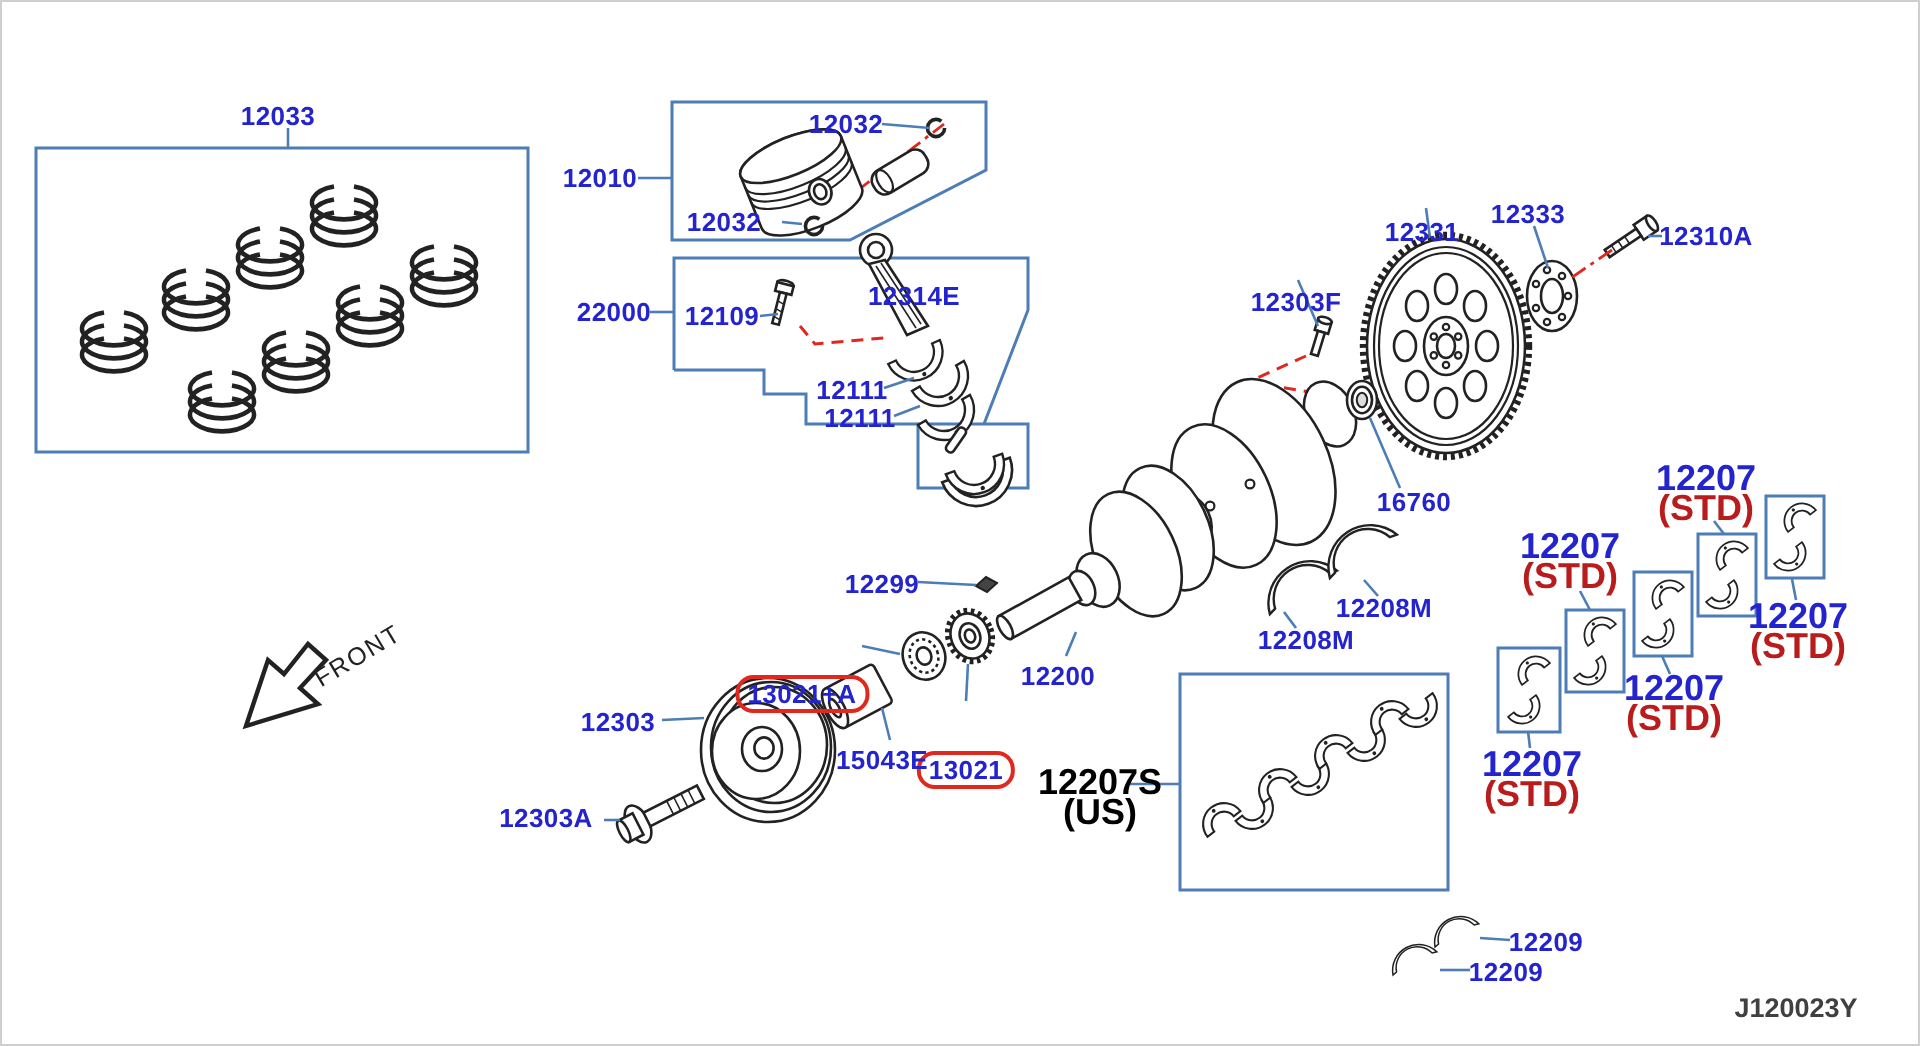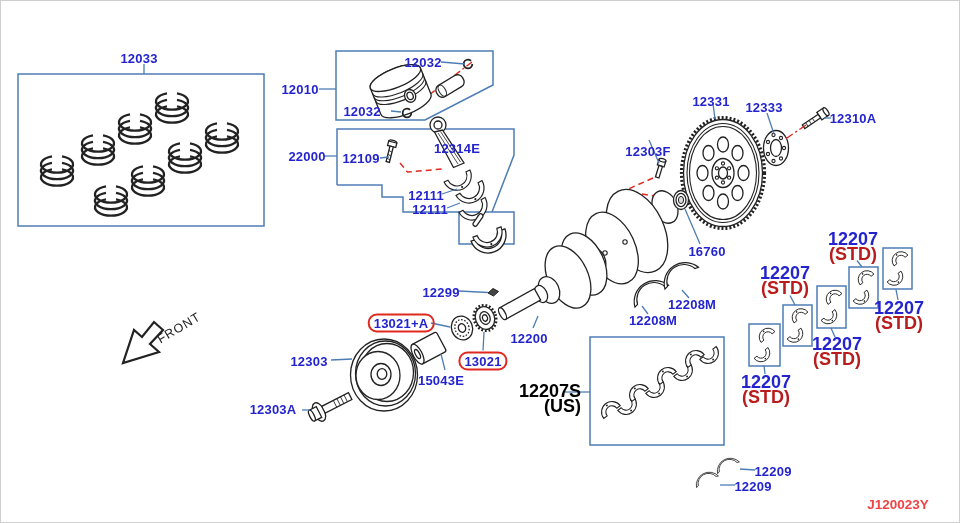--- a/index.html
+++ b/index.html
@@ -2,30 +2,30 @@
 <html><head>
 <meta charset="utf-8">
 <style>
   html,body{margin:0;padding:0;background:#e8e8e8;}
   .stage{position:relative;width:960px;height:523px;background:#fff;
          font-family:"Liberation Sans",sans-serif;overflow:hidden;
          border:1px solid #cfcfcf;box-sizing:border-box;margin:0 auto;}
   .stage svg{position:absolute;left:0;top:0;}
   .lbl{position:absolute;transform:translate(-50%,-50%);font-size:13px;font-weight:700;
        color:#2424cf;white-space:nowrap;letter-spacing:.2px;}
-  .lbl.hl{border:2.5px solid #e0281e;border-radius:9px;padding:0 4px;background:transparent;}
+  .lbl.hl{border:2.5px solid #e0281e;border-radius:9px;padding:0 4px;background:transparent;margin-top:24px;}
   .lbl2{position:absolute;transform:translateX(-50%);text-align:center;line-height:14.5px;
         font-size:18px;font-weight:700;white-space:nowrap;}
   .lbl2 .p{color:#2424cf;}
   .lbl2 .g{color:#b91c1c;}
   .lblL{position:absolute;text-align:left;line-height:15.5px;font-size:13px;font-weight:700;white-space:nowrap;}
   .front-lbl{position:absolute;font-size:12.5px;font-weight:400;color:#222;
              transform:translate(-50%,-50%) rotate(-31deg);letter-spacing:1px;}
   .code-lbl{position:absolute;transform:translate(-50%,-50%);font-size:13.5px;
-            font-weight:700;color:#ef4444;}
+            font-weight:700;color:#404040;}
   
   .bb{fill:none;stroke:#4d7db5;stroke-width:1.5;}
   .ld{fill:none;stroke:#4d7db5;stroke-width:1.3;}
   .pt{fill:#fff;stroke:#222;stroke-width:1.3;}
   .ln{fill:none;stroke:#222;stroke-width:1.1;}
   .rd{fill:none;stroke:#e0281e;stroke-width:1.5;stroke-dasharray:6 4;}
   .ra{fill:none;stroke:#e0281e;stroke-width:1.4;stroke-dasharray:8 3 2 3;}
   .teeth{fill:#fff;stroke:#222;stroke-width:3.2;stroke-dasharray:2 2;}
 </style>
 </head>
@@ -301,39 +301,39 @@
 <div class="lbl" style="left:138px;top:57px">12033</div>
 <div class="lbl" style="left:299px;top:88px">12010</div>
 <div class="lbl" style="left:422px;top:61px">12032</div>
 <div class="lbl" style="left:361px;top:110px">12032</div>
 <div class="lbl" style="left:306px;top:155px">22000</div>
 <div class="lbl" style="left:360px;top:157px">12109</div>
 <div class="lbl" style="left:456px;top:147px">12314E</div>
 <div class="lbl" style="left:425px;top:194px">12111</div>
 <div class="lbl" style="left:429px;top:208px">12111</div>
 <div class="lbl" style="left:647px;top:150px">12303F</div>
-<div class="lbl" style="left:710px;top:100px">12331</div>
+<div class="lbl" style="left:710px;top:115px">12331</div>
 <div class="lbl" style="left:763px;top:106px">12333</div>
 <div class="lbl" style="left:852px;top:117px">12310A</div>
 <div class="lbl" style="left:706px;top:250px">16760</div>
 <div class="lbl" style="left:440px;top:291px">12299</div>
 <div class="lbl" style="left:528px;top:337px">12200</div>
 <div class="lbl" style="left:691px;top:303px">12208M</div>
 <div class="lbl" style="left:652px;top:319px">12208M</div>
 <div class="lbl hl" style="left:400px;top:322px">13021+A</div>
 <div class="lbl hl" style="left:482px;top:360px">13021</div>
 <div class="lbl" style="left:308px;top:360px">12303</div>
 <div class="lbl" style="left:440px;top:379px">15043E</div>
 <div class="lbl" style="left:272px;top:408px">12303A</div>
 <div class="lbl" style="left:772px;top:470px">12209</div>
 <div class="lbl" style="left:752px;top:485px">12209</div>
 
 <div class="lblL" style="left:518px;top:383px">
   <div class="lbl2 p" style="position:static;transform:none;text-align:left">12207S</div>
-  <div class="lbl2 g" style="position:static;transform:none;text-align:right">(US)</div>
+  <div class="lbl2 g" style="position:static;transform:none;text-align:center">(US)</div>
 </div>
 
 <div class="lbl2" style="left:765px;top:374px">
   <div class="p">12207</div>
   <div class="g">(STD)</div>
 </div>
 <div class="lbl2" style="left:784px;top:265px">
   <div class="p">12207</div>
   <div class="g">(STD)</div>
 </div>

